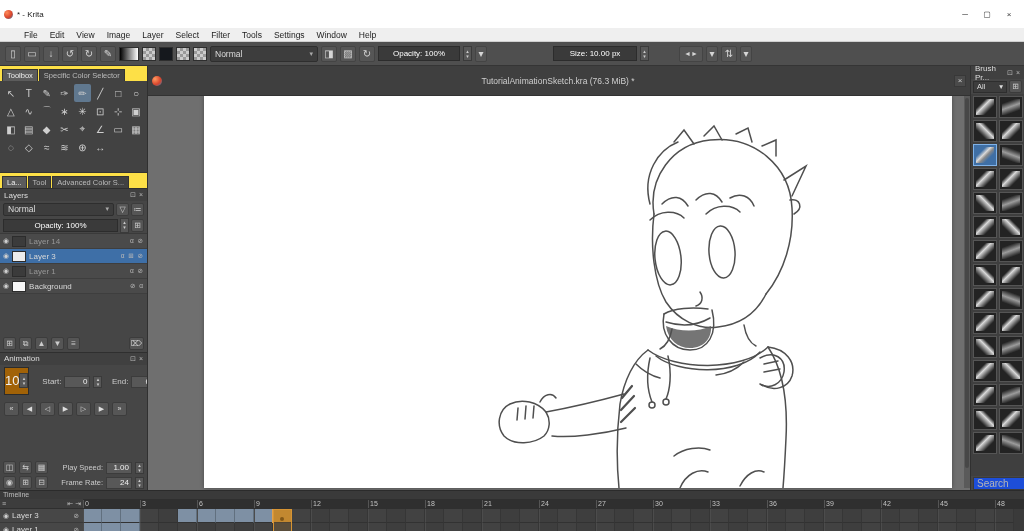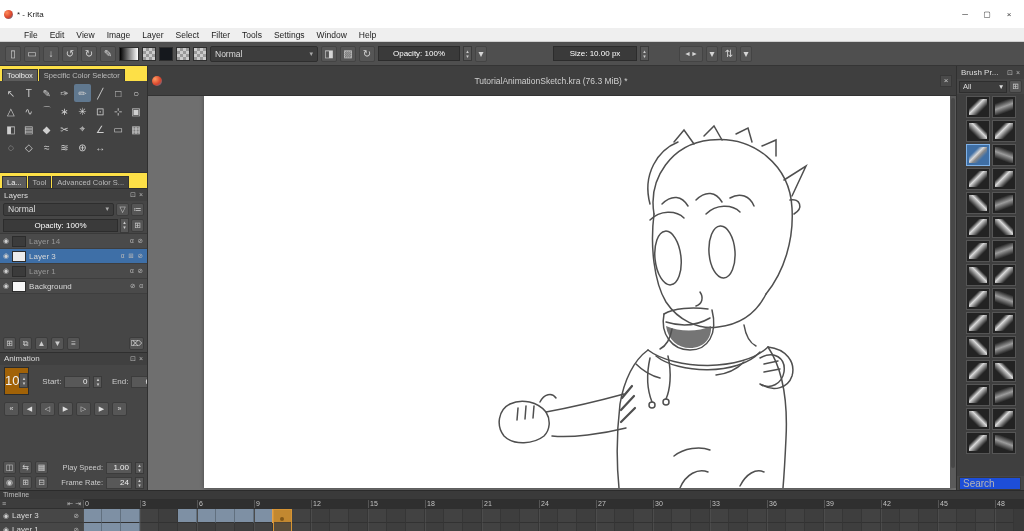--- a/index.html
+++ b/index.html
@@ -25,21 +25,21 @@
 .slider{position:relative;height:15px;border:1px solid #2c2c2c;background:#3a3a3a;overflow:hidden;display:flex;align-items:center;justify-content:center}
 .slider .fill{position:absolute;left:0;top:0;bottom:0}
 .slider .slabel{position:relative;font-size:8px;color:#fff;white-space:nowrap}
 .spin{display:inline-flex;flex-direction:column;justify-content:center;width:9px;height:15px;background:#575757;border:1px solid #3a3a3a}
 .spin span{font-size:5px;line-height:5px;text-align:center;color:#ccc}
 .gap60{width:60px}.gap24{width:24px}
 
 .main{display:flex;height:424px}
 .left-dock{width:148px;background:#464646;border-right:1px solid #303030;display:flex;flex-direction:column;overflow:hidden}
 .center{flex:1;display:flex;flex-direction:column;min-width:0}
-.right-dock{width:68px;background:#464646;border-left:1px solid #303030;display:flex;flex-direction:column;overflow:hidden}
+.right-dock{width:54px;background:#464646;border-left:1px solid #303030;display:flex;flex-direction:column;overflow:hidden}
 
 .ltabbar{height:15px;background:#fde047;display:flex;align-items:flex-end;gap:1px;padding:1px 2px 0}
 .ltab{background:#424242;color:#bbb;font-size:7.5px;padding:1px 4px;border:1px solid #333;border-bottom:none;white-space:nowrap;overflow:hidden}
 .ltab.active{background:#5c5c5c;color:#eee}
 .toolbox-grid{height:92px;background:#424242;display:grid;grid-template-columns:repeat(8,1fr);grid-auto-rows:18px;padding:3px 2px;border-bottom:1px solid #333}
 .tool{display:flex;align-items:center;justify-content:center;color:#cfcfcf;font-size:10px}
 .tool.active{background:#5f7globalThis}
 .tool.active{background:#60788f;border-radius:2px}
 .dock-header{height:13px;background:#404040;display:flex;align-items:center;padding:0 4px;font-size:8px;color:#ddd;border-top:1px solid #2f2f2f}
 .hicons{margin-left:auto;display:flex;gap:3px;font-size:7px;color:#b5b5b5}

